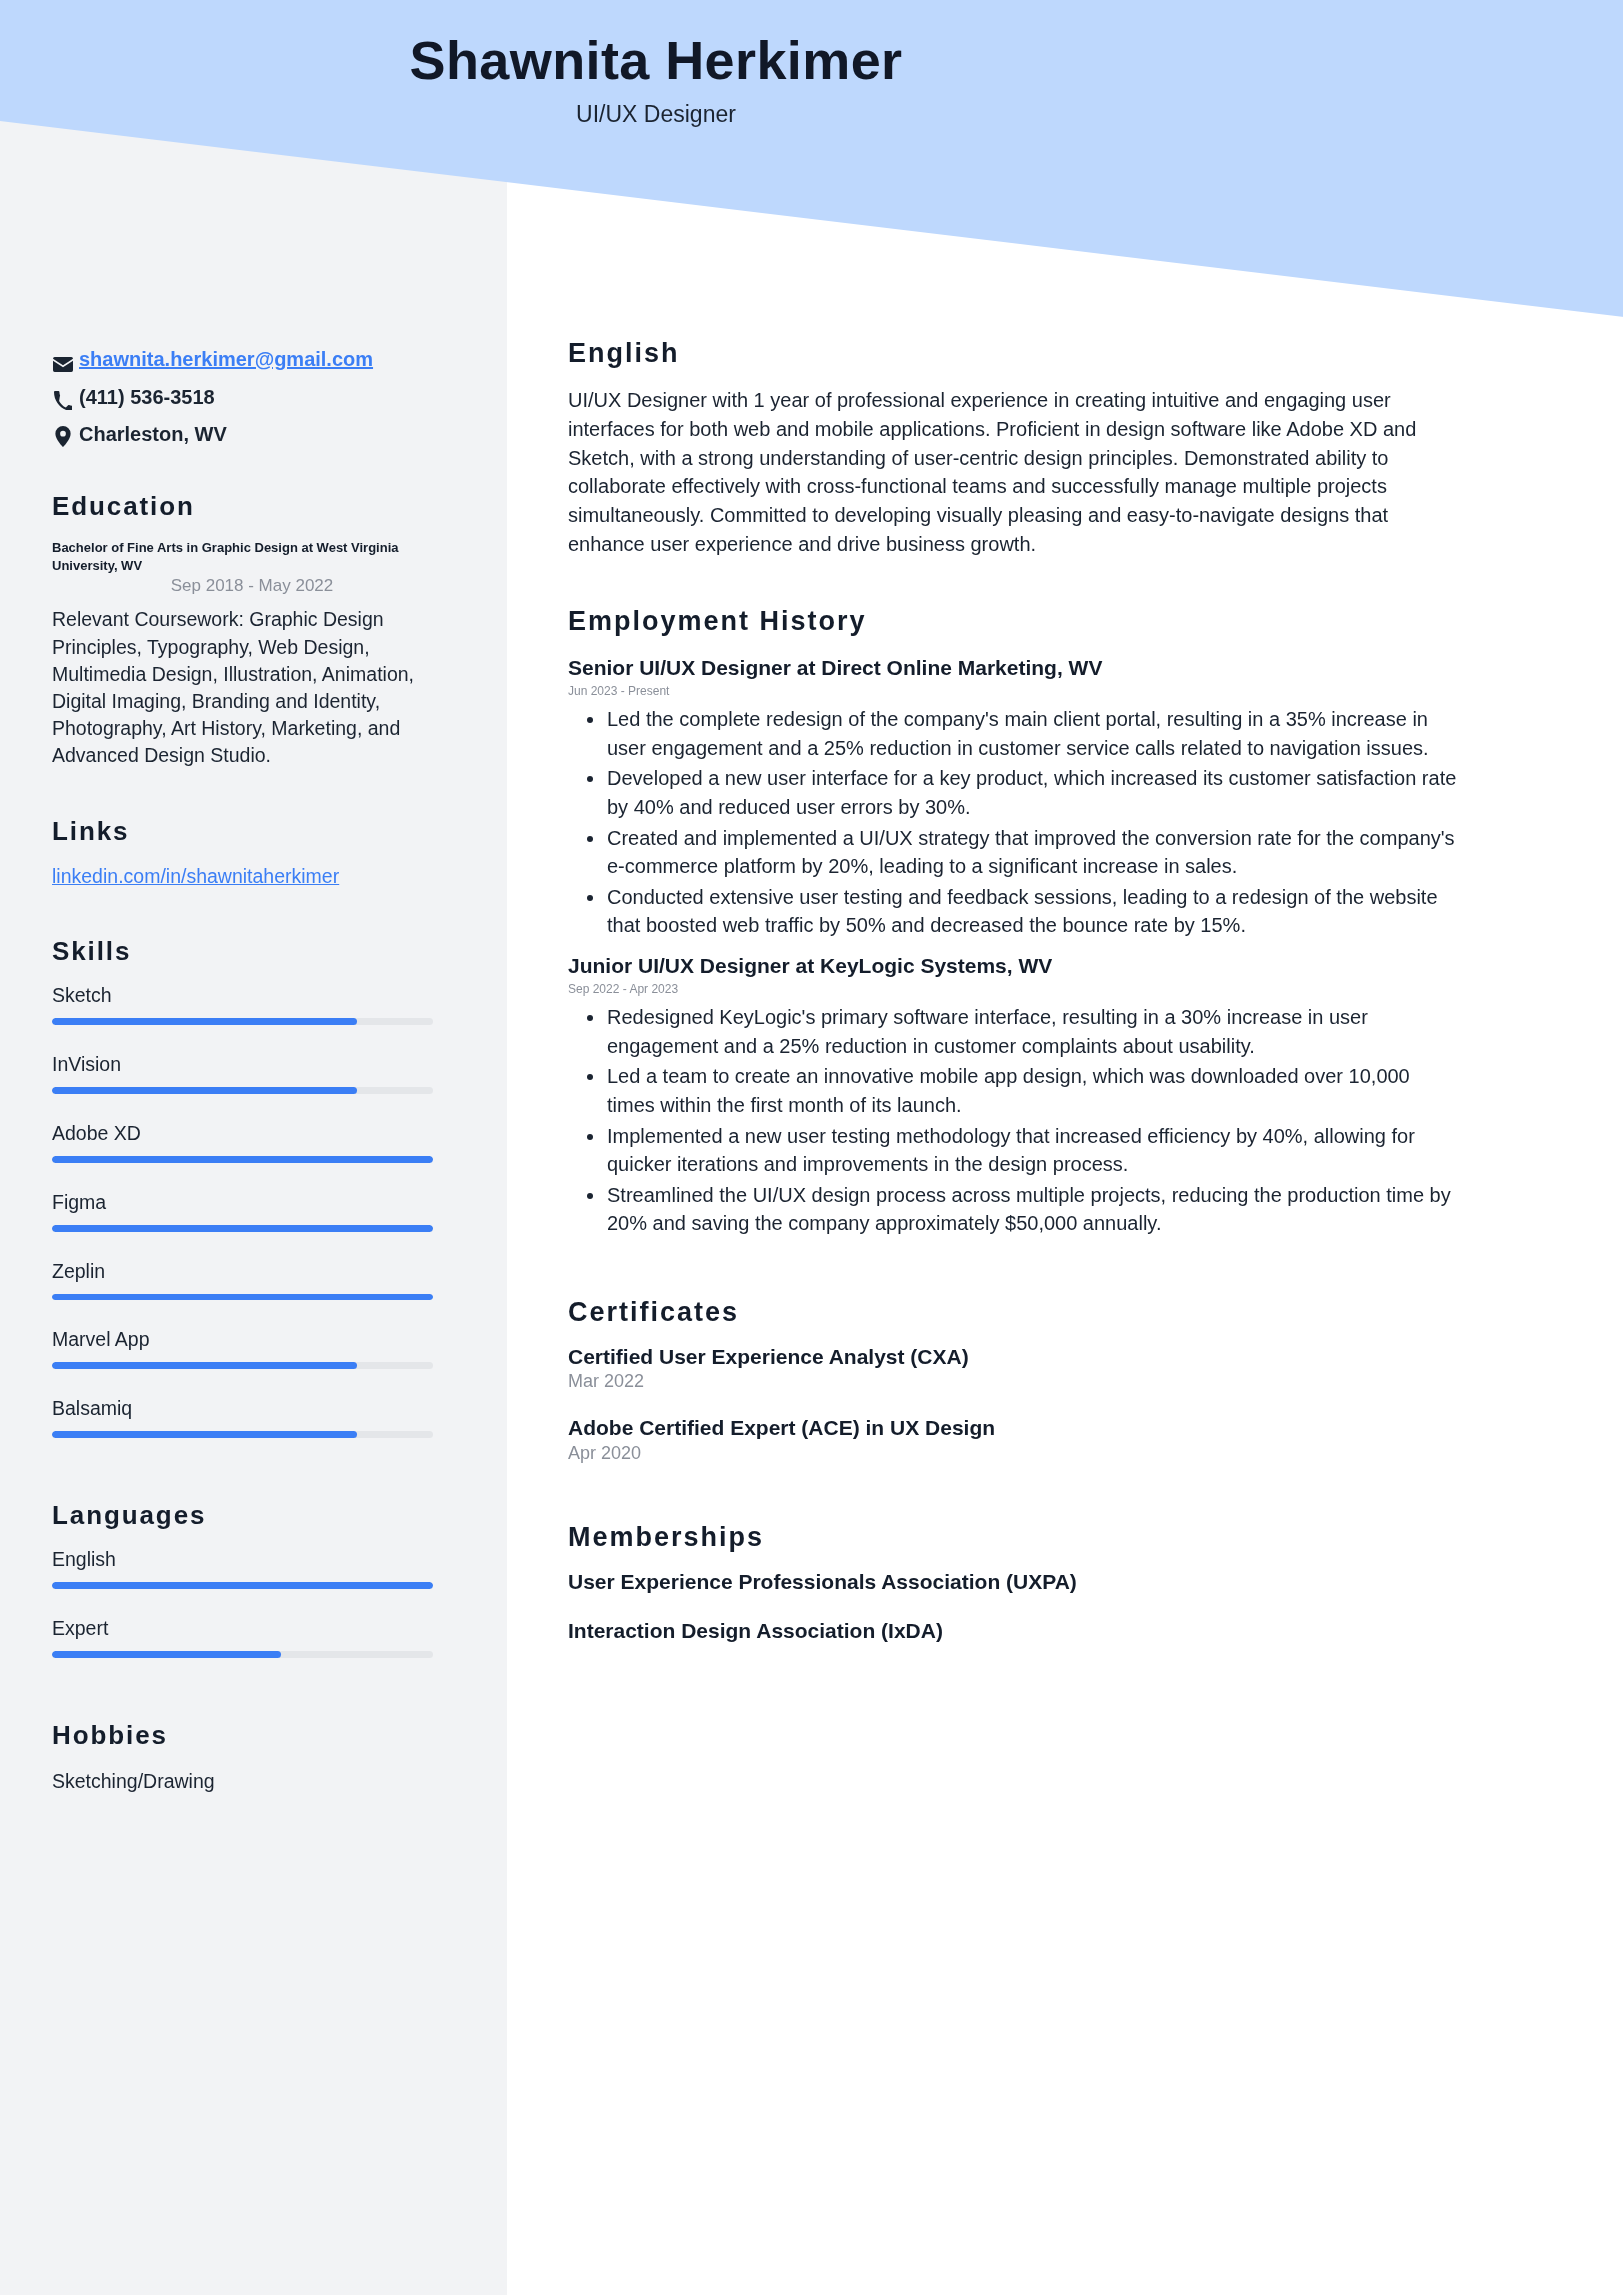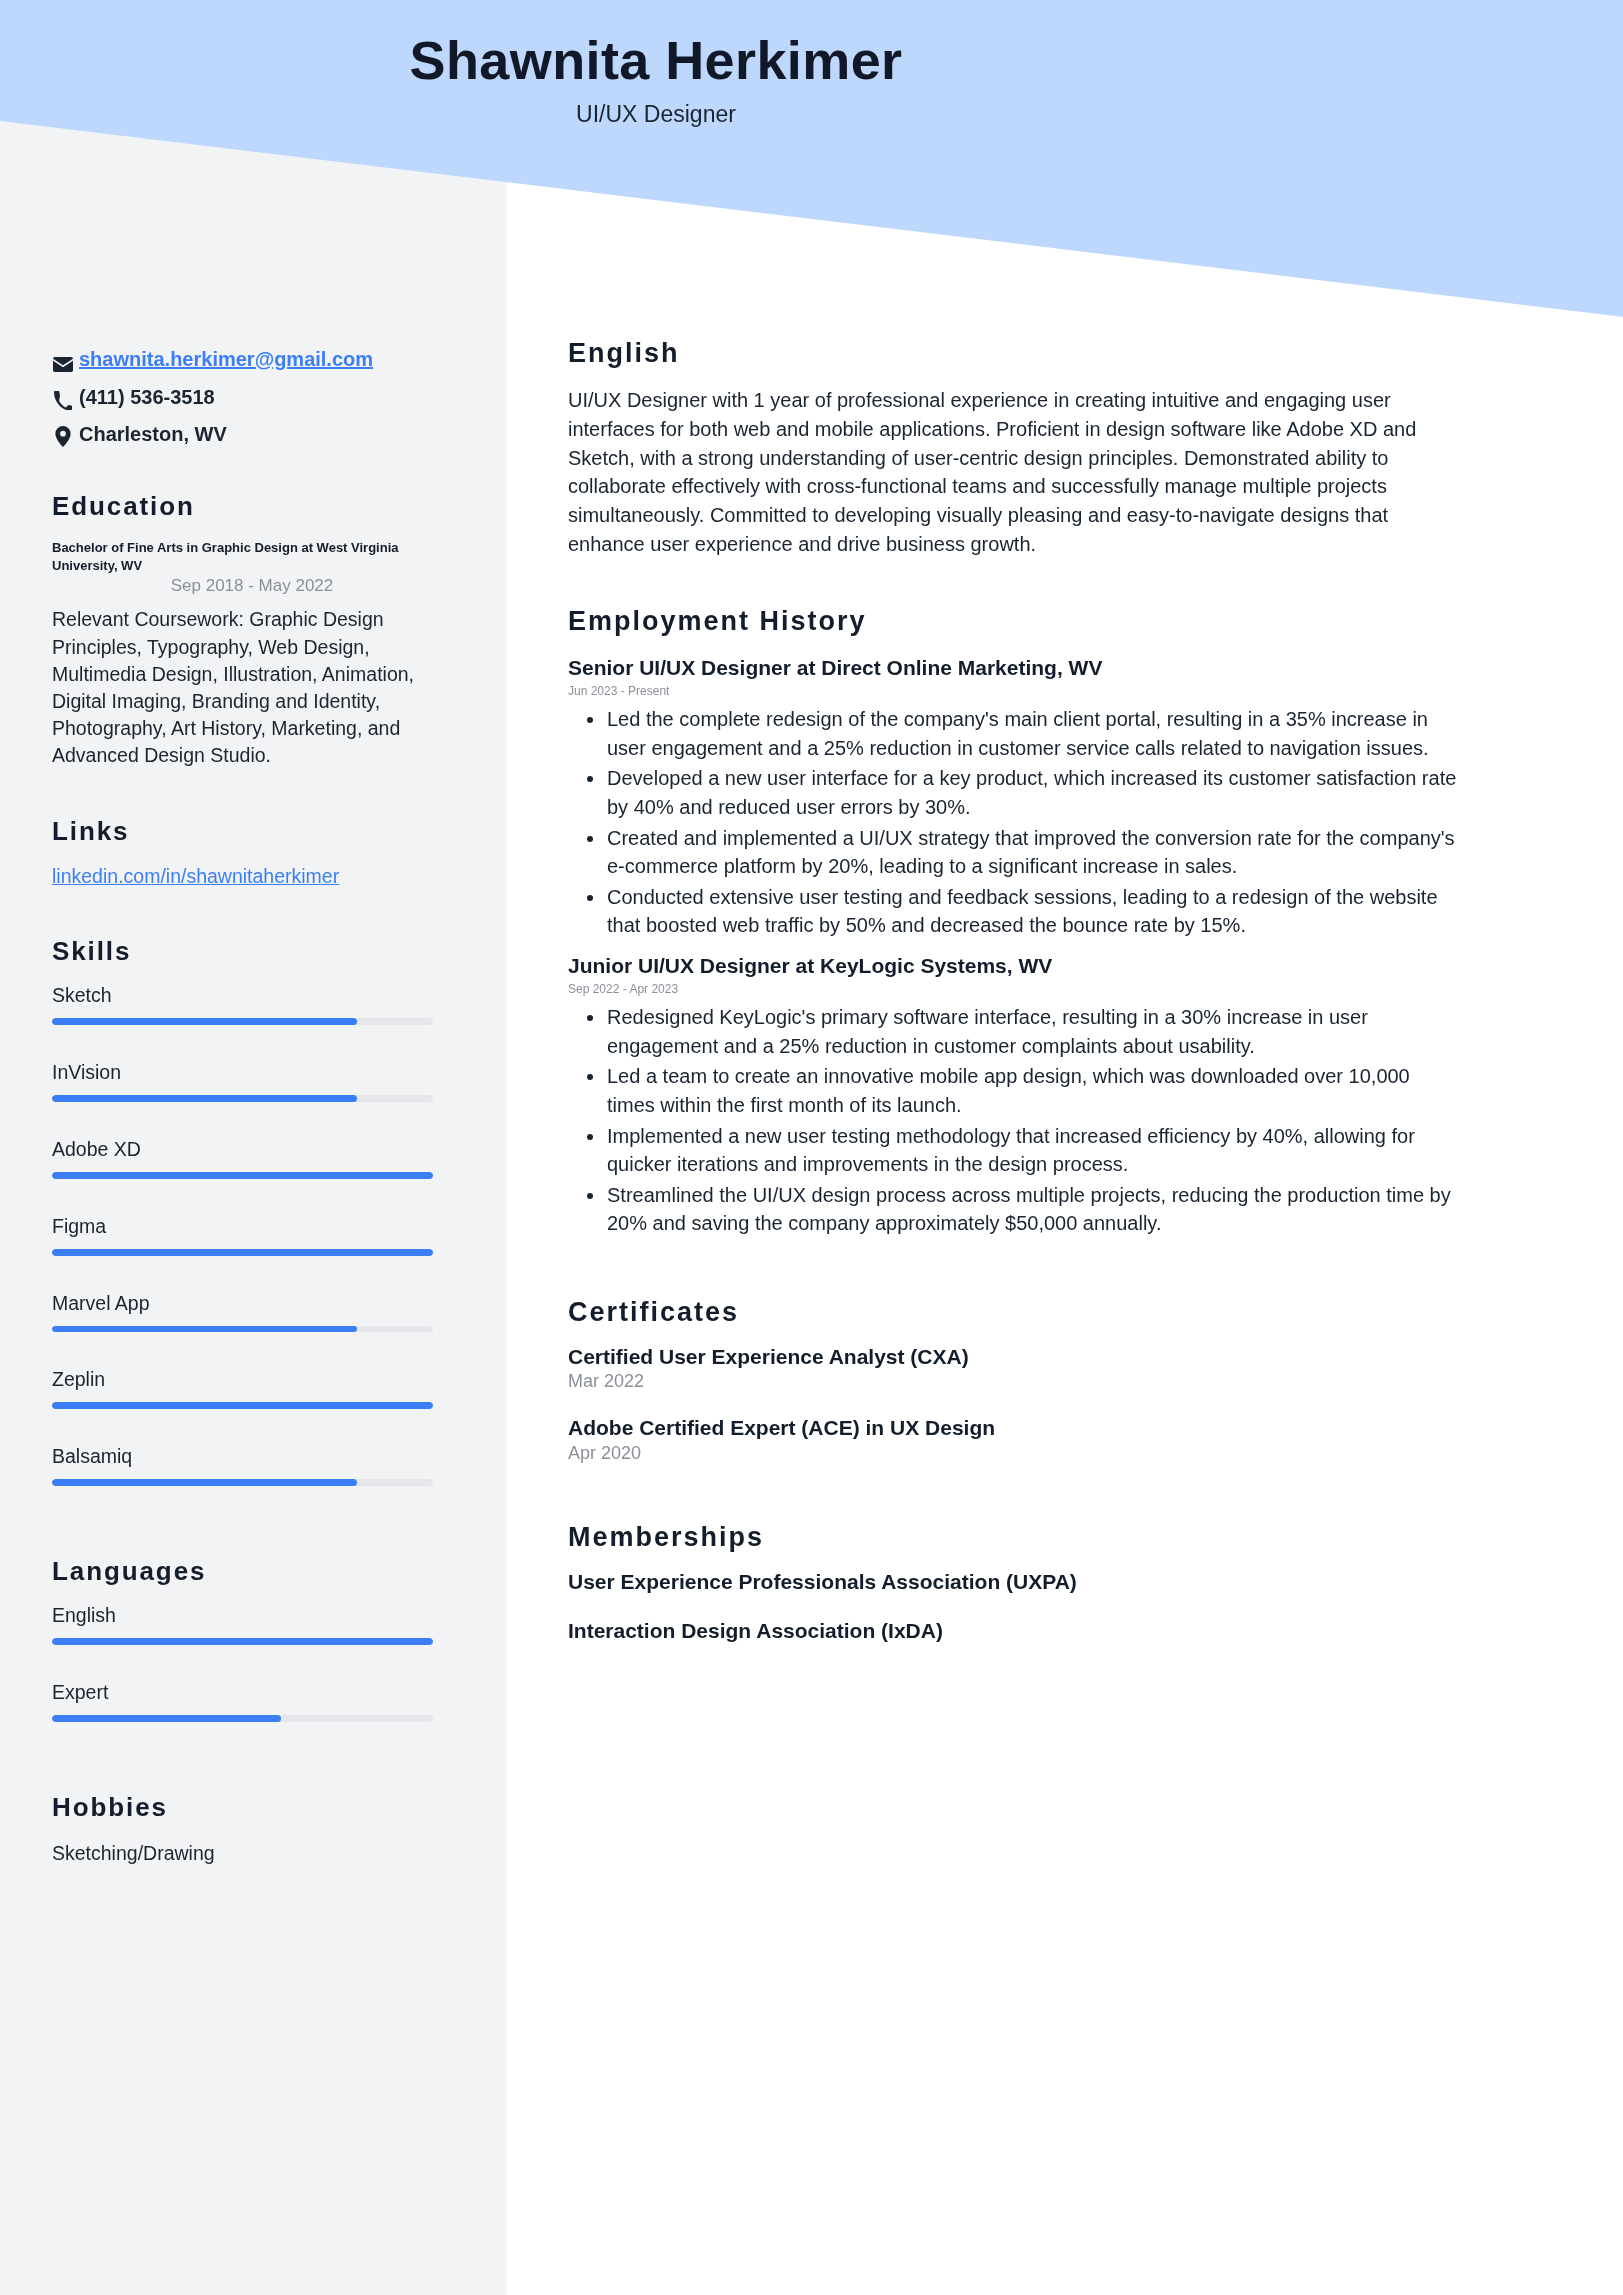--- a/index.html
+++ b/index.html
@@ -123,21 +123,21 @@
   .section-gap-sm { height: 34px; }
 
   .side-link {
     font-size: 19.5px;
     color: #3b7ef5;
     text-decoration: underline;
     line-height: 1.3;
     display: inline-block;
   }
 
-  .bar-item { margin-bottom: 36px; }
+  .bar-item { margin-bottom: 28px; }
   .bar-label {
     font-size: 19.5px;
     color: #1b2431;
     margin-bottom: 11px;
   }
   .bar-track {
     position: relative;
     width: 381px;
     height: 6.8px;
     background: #e4e6e9;
@@ -311,29 +311,29 @@
                 <div class="bar-fill" style="width: 100%;"></div>
               </div>
             </div>
             <div class="bar-item">
               <div class="bar-label">Figma</div>
               <div class="bar-track">
                 <div class="bar-fill" style="width: 100%;"></div>
               </div>
             </div>
             <div class="bar-item">
+              <div class="bar-label">Zeplin</div>
+              <div class="bar-track">
+                <div class="bar-fill" style="width: 100%;"></div>
+              </div>
+            </div>
+            <div class="bar-item">
               <div class="bar-label">Marvel App</div>
               <div class="bar-track">
                 <div class="bar-fill" style="width: 80%;"></div>
-              </div>
-            </div>
-            <div class="bar-item">
-              <div class="bar-label">Zeplin</div>
-              <div class="bar-track">
-                <div class="bar-fill" style="width: 100%;"></div>
               </div>
             </div>
             <div class="bar-item">
               <div class="bar-label">Balsamiq</div>
               <div class="bar-track">
                 <div class="bar-fill" style="width: 80%;"></div>
               </div>
             </div>
           </div>
       </section>

